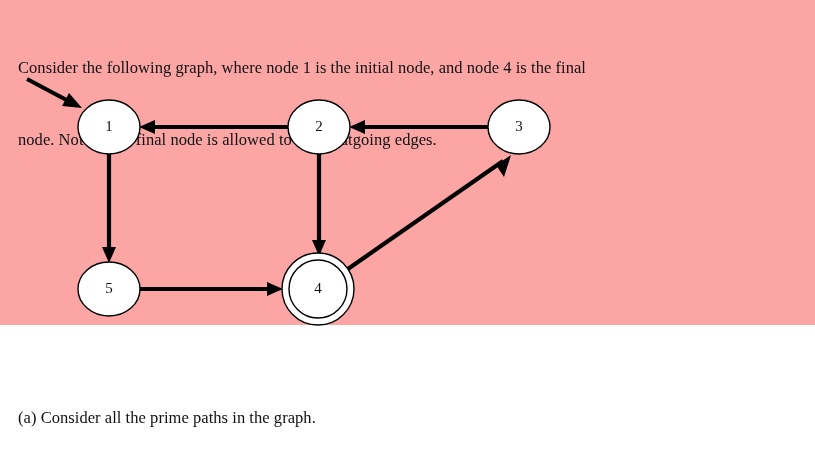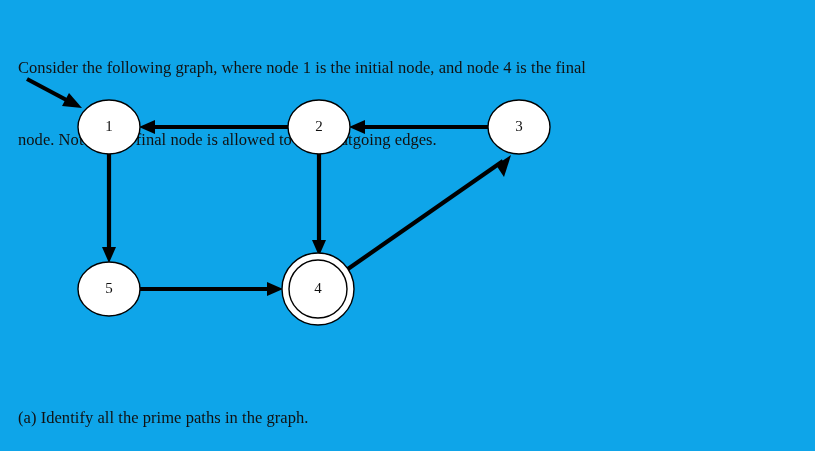--- a/index.html
+++ b/index.html
@@ -10,22 +10,22 @@
   body {
     width: 815px;
     height: 451px;
     overflow: hidden;
     font-family: "Liberation Serif", "DejaVu Serif", serif;
     color: #000000;
   }
   #page {
     position: relative;
     width: 815px;
-    height: 451px;
-    background: #0ea5e9;
+    height: 325px;
+    background: #fca5a5;
   }
   .prose {
     position: absolute;
     font-size: 16.5px;
     line-height: 24px;
     color: #111111;
     letter-spacing: 0.05px;
     white-space: pre;
   }
   #intro-block {
@@ -155,17 +155,17 @@
       <g>
         <ellipse class="node-ellipse" cx="318" cy="229" rx="36" ry="36"></ellipse>
         <ellipse class="node-ring" cx="318" cy="229" rx="29" ry="29"></ellipse>
         <text class="node-label" x="318" y="230">4</text>
       </g>
 
     </svg>
   </div>
 
   <div class="prose" id="questions-block">
-    <span class="line">(a) Identify all the prime paths in the graph.</span>
+    <span class="line">(a) Consider all the prime paths in the graph.</span>
     
   </div>
 
 </div>
 
 </body></html>

